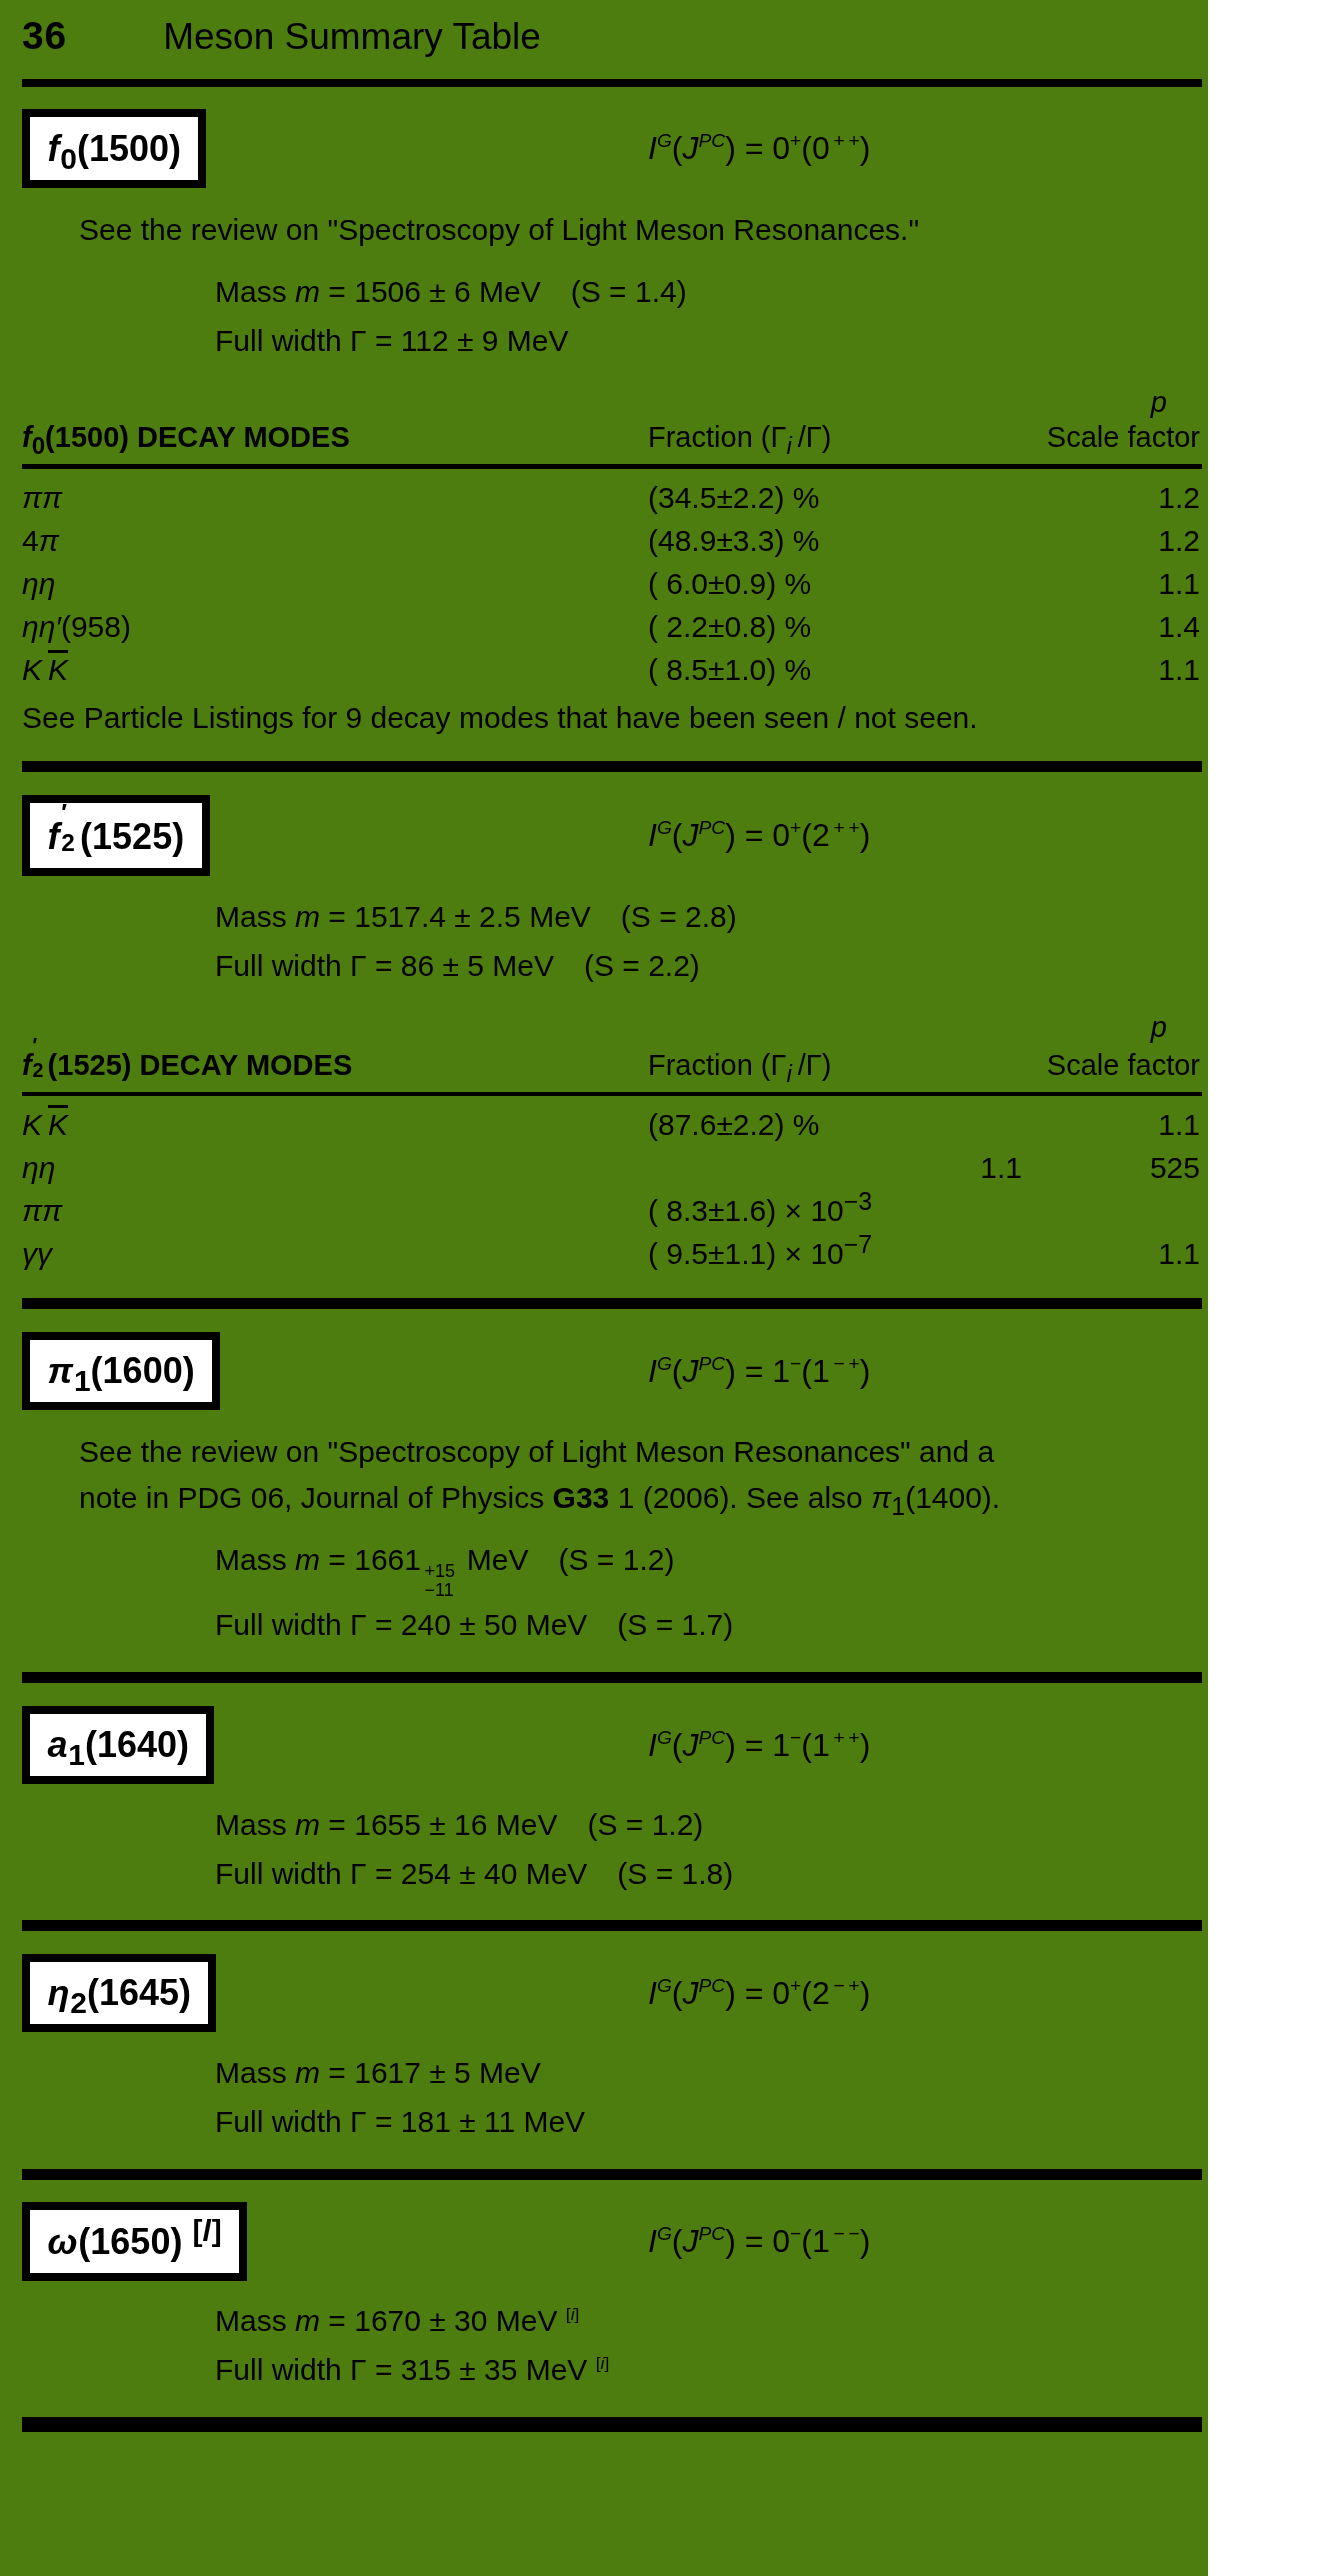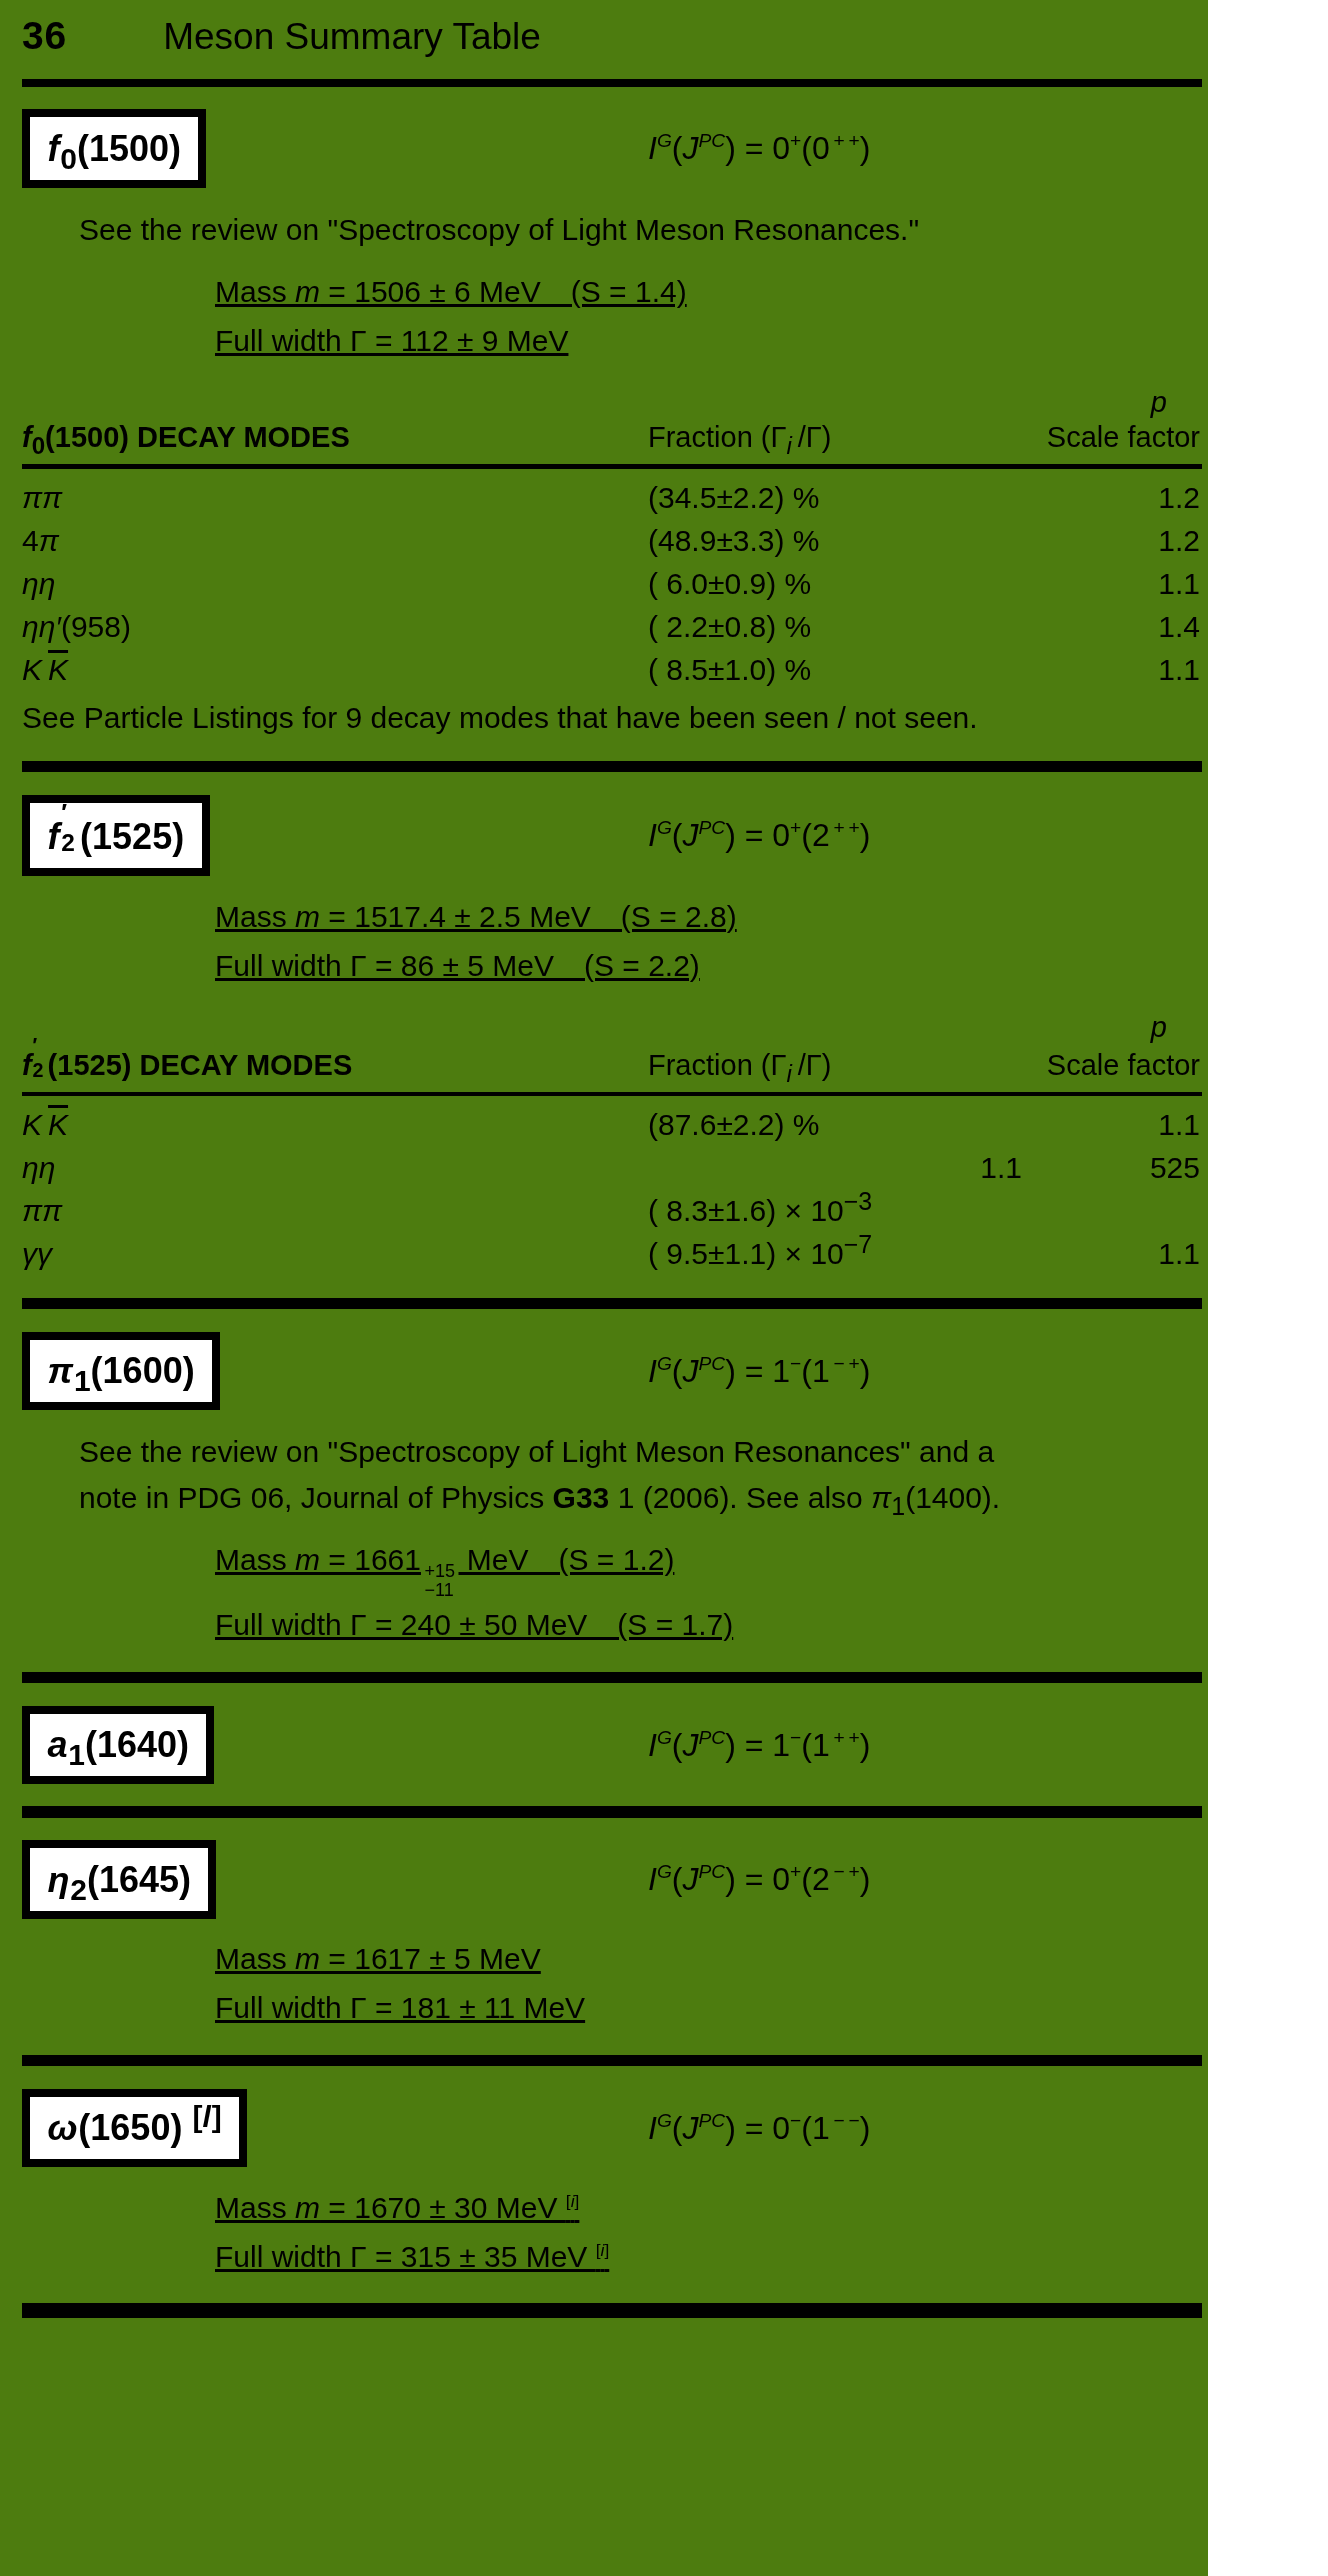--- a/index.html
+++ b/index.html
@@ -26,21 +26,21 @@
   .box-label i{margin-right:0.9px;}
   .qn{position:absolute;left:626px;top:50%;transform:translateY(-50%);font-size:32px;white-space:nowrap;}
   .qn sup{font-size:60%;}
   sup,sub{line-height:0;}
   sup{vertical-align:super;}
   sub{vertical-align:sub;}
 
   
   .note{margin:21px 0 0 57px;font-size:30px;line-height:1.42;}
   .note + .note{margin-top:3.5px;}
-  .props{margin:15.7px 0 0 193px;text-decoration:underline;}
+  .props{margin:15.7px 0 0 193px;}
   .prop{line-height:49px;white-space:nowrap;}
   .prop sup{font-size:58%;}
 
   
   .ud{display:inline-flex;flex-direction:column;align-items:flex-start;
       font-size:18px;line-height:1.05;vertical-align:-7px;margin:0 3.5px;}
   
   .ps{position:relative;display:inline-block;width:.55em;height:1em;}
   .ps-t{position:absolute;left:.04em;top:-.5em;font-size:.68em;line-height:1;}
   .ps-b{position:absolute;left:.04em;bottom:-.28em;font-size:.68em;line-height:1;}
@@ -178,20 +178,24 @@
           <div class="prop">Mass <i>m</i> = 1661<span class="ud">
               <span>+15</span>
               <span>−11</span>
             </span> MeV  (S = 1.2)</div>
           <div class="prop">Full width Γ = 240 ± 50 MeV  (S = 1.7)</div>
         </div>
       </section>
       <div class="sep"></div>
       <section class="particle-section">
         <div class="sec-head"><div class="particle-box"><span class="box-label"><i>a</i><sub>1</sub>(1640)</span></div><div class="qn"><i>I</i><sup><i>G</i></sup>(<i>J</i><sup><i>PC</i></sup>) = 1<sup>−</sup>(1<sup> + +</sup>)</div></div>
+        <div class="props">
+          <div class="prop">Mass <i>m</i> = 1655 ± 16 MeV  (S = 1.2)</div>
+          <div class="prop">Full width Γ = 254 ± 40 MeV  (S = 1.8)</div>
+        </div>
       </section>
       <div class="sep"></div>
       <section class="particle-section">
         <div class="sec-head"><div class="particle-box"><span class="box-label"><i>η</i><sub>2</sub>(1645)</span></div><div class="qn"><i>I</i><sup><i>G</i></sup>(<i>J</i><sup><i>PC</i></sup>) = 0<sup>+</sup>(2<sup> − +</sup>)</div></div>
         <div class="props">
           <div class="prop">Mass <i>m</i> = 1617 ± 5 MeV</div>
           <div class="prop">Full width Γ = 181 ± 11 MeV</div>
         </div>
       </section>
       <div class="sep"></div>

